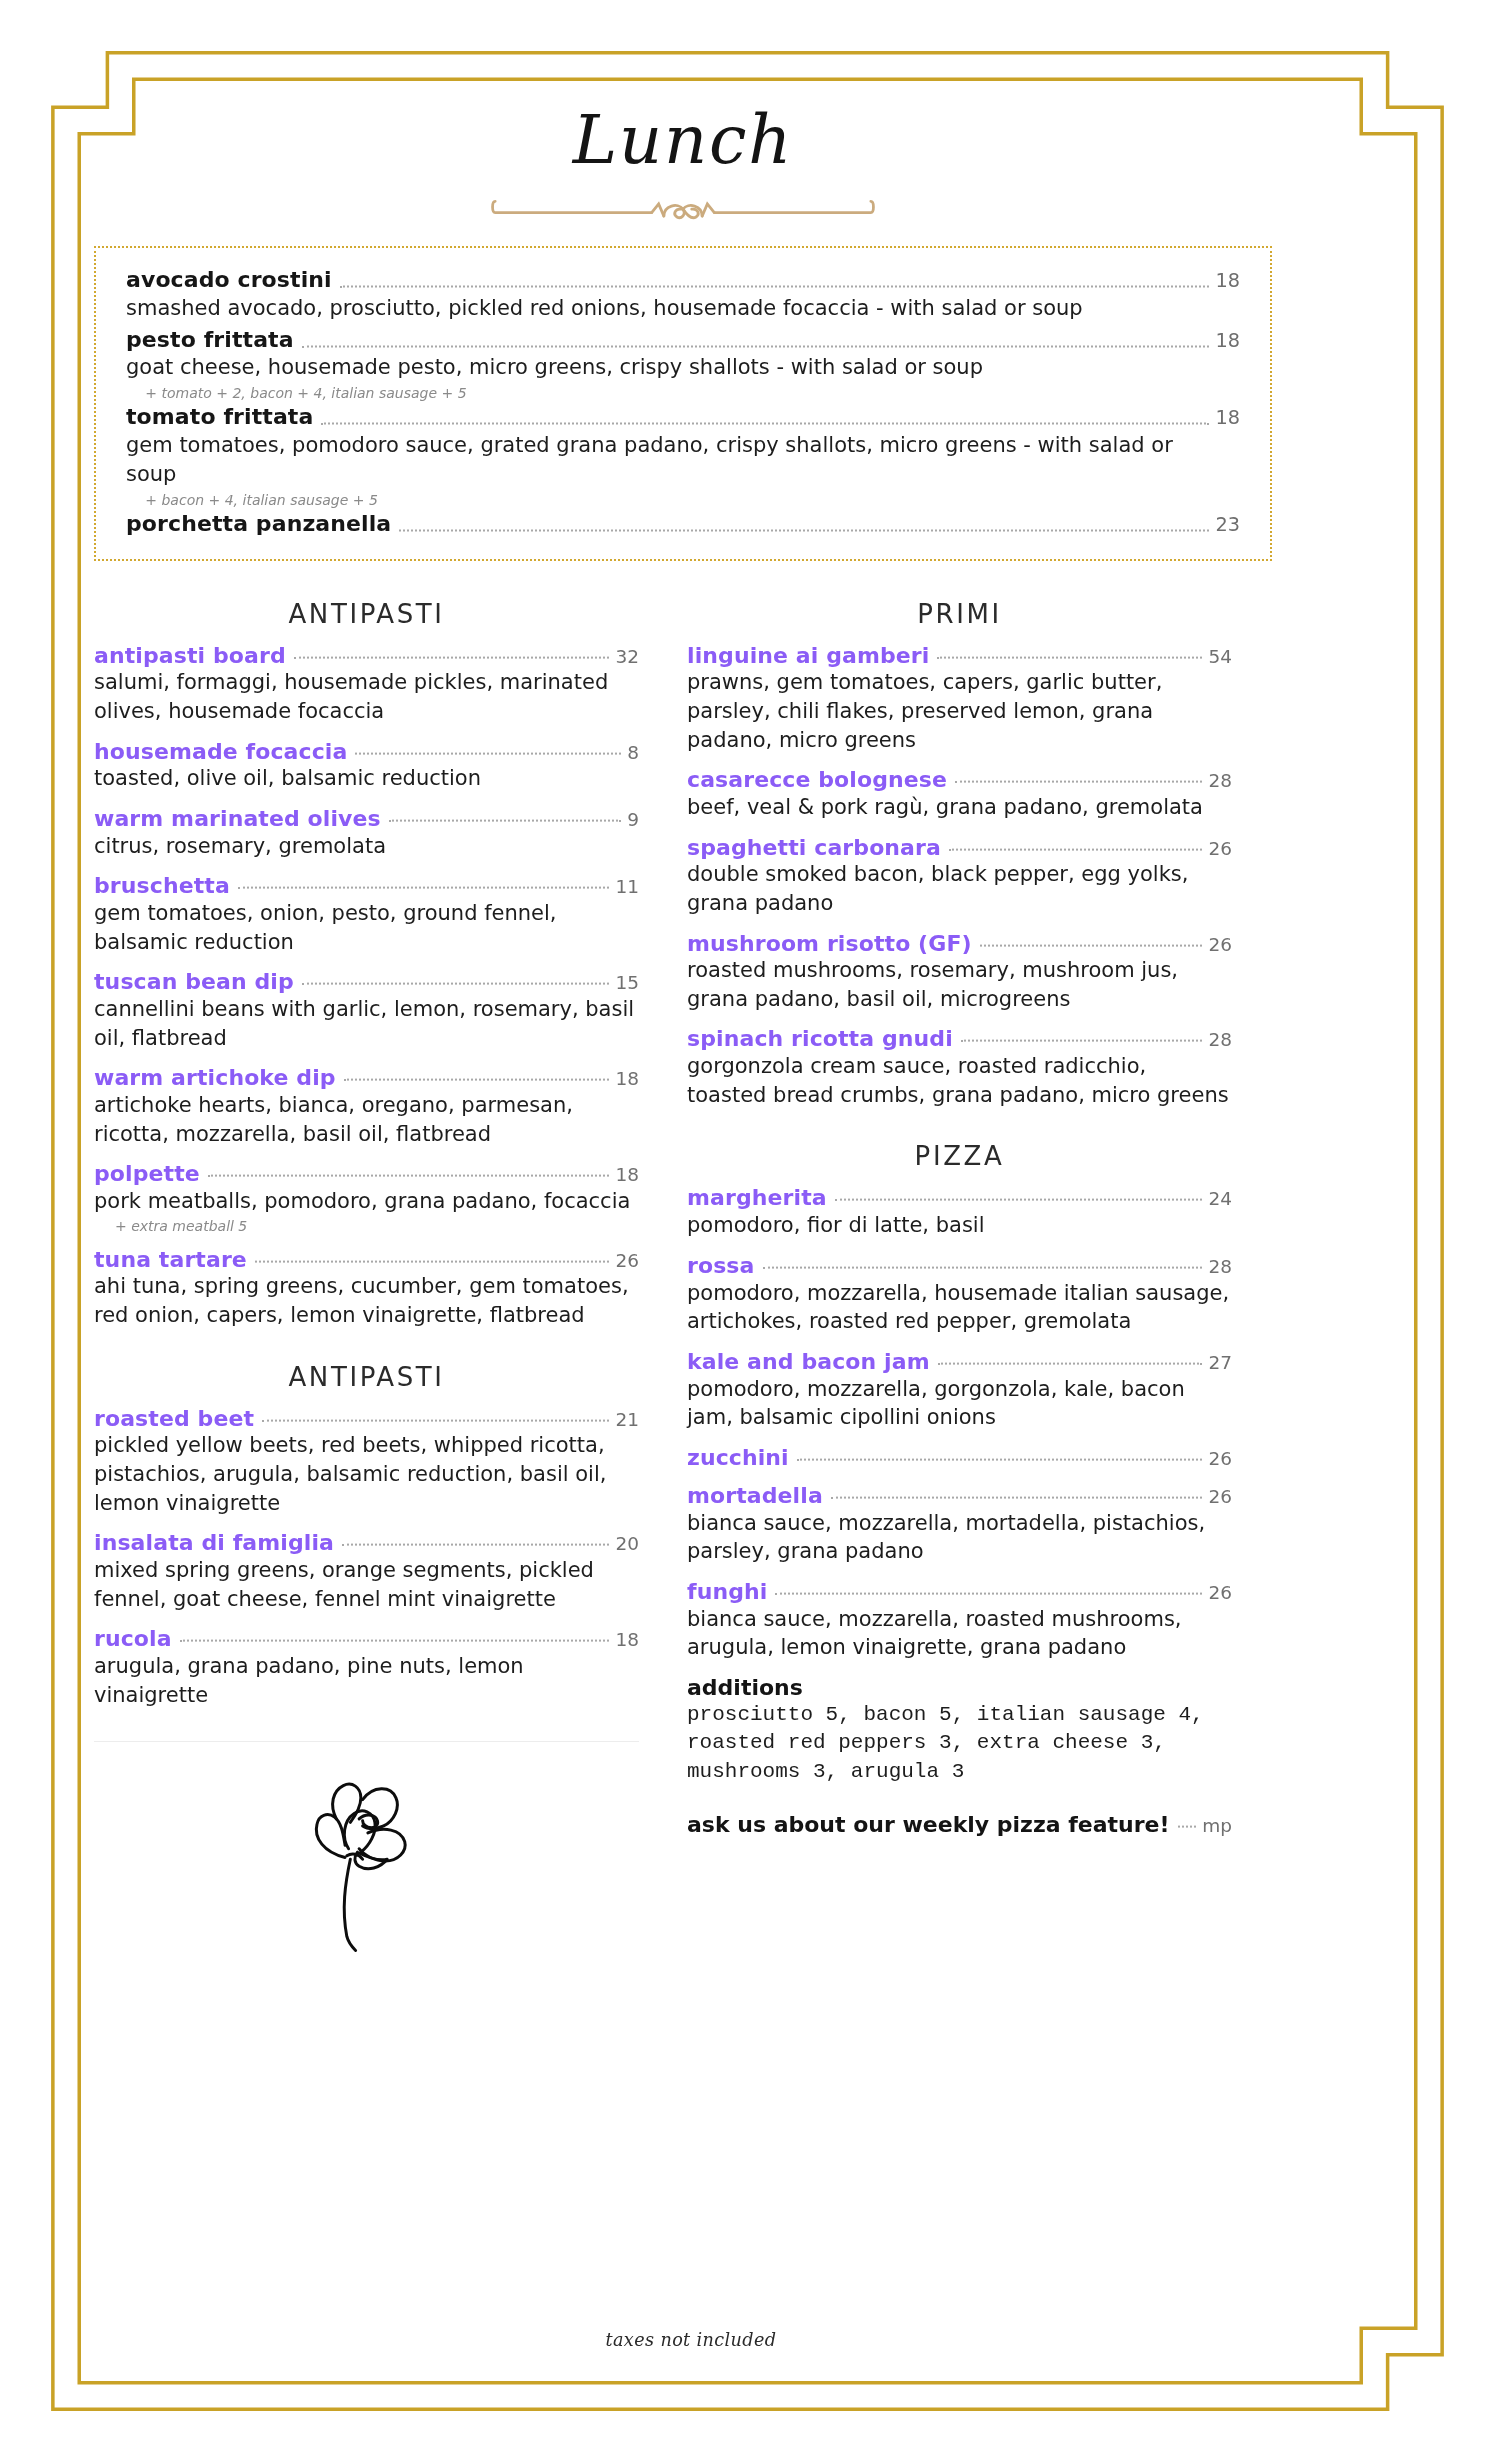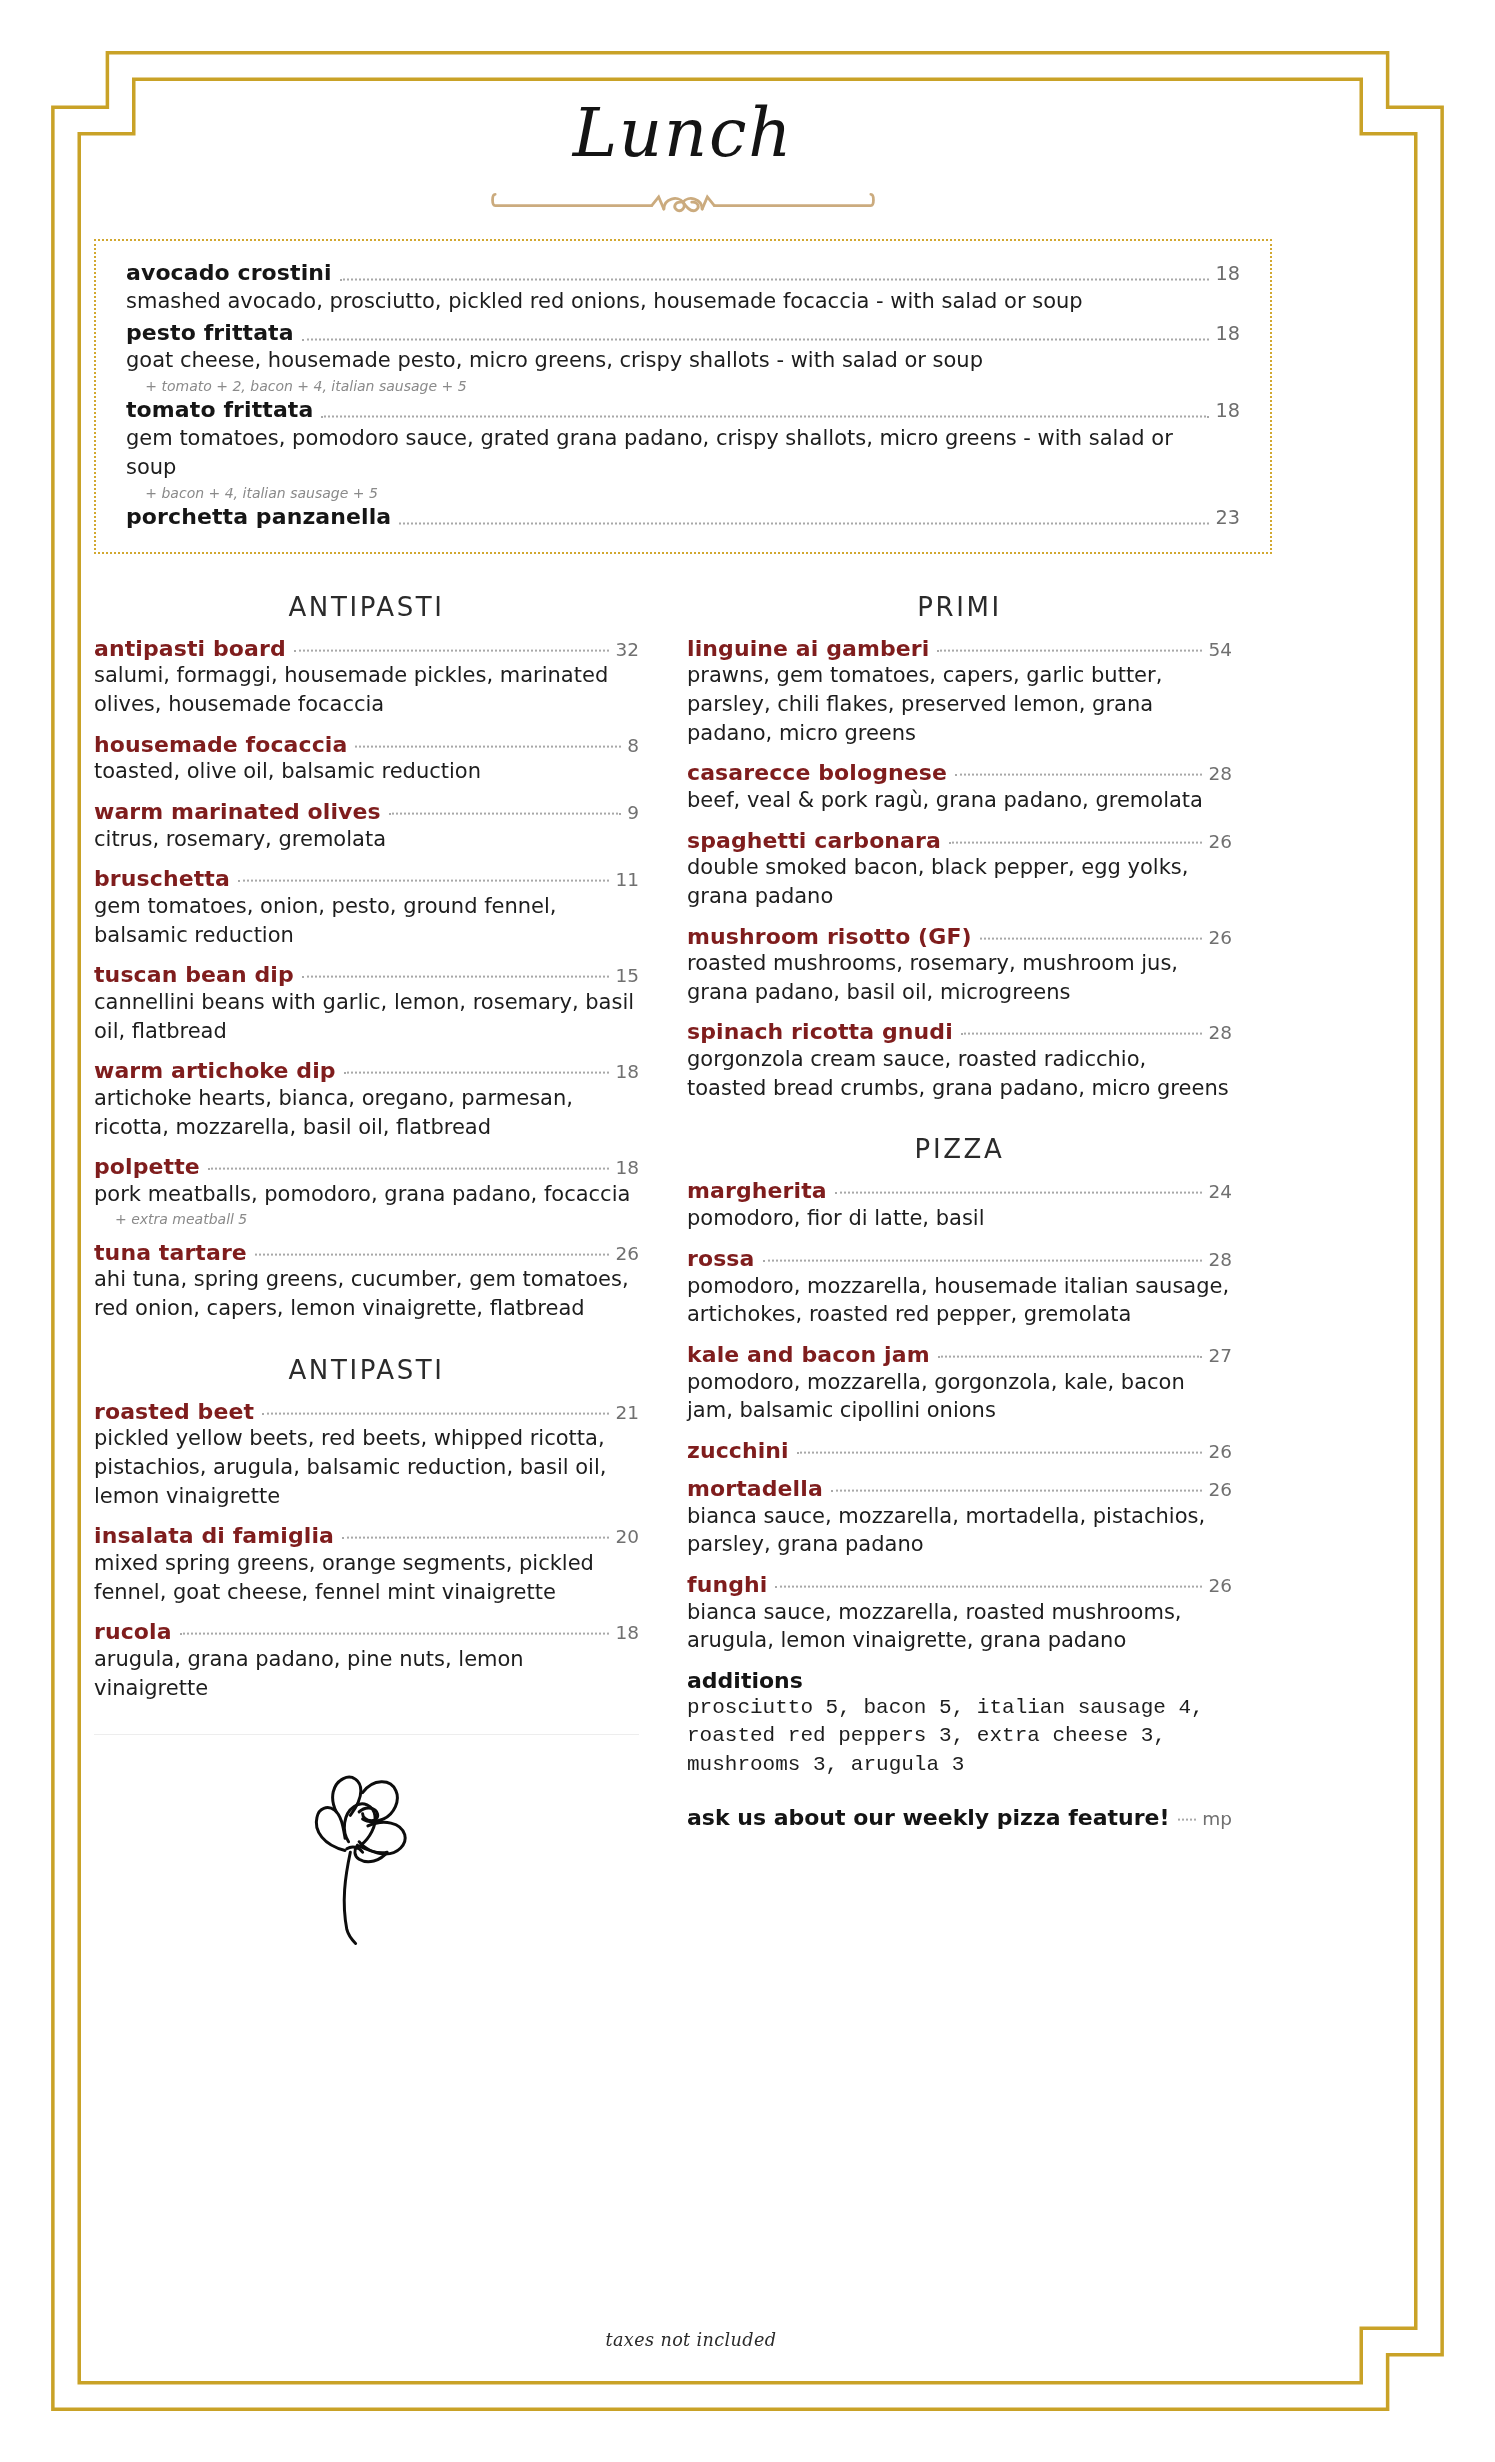--- a/index.html
+++ b/index.html
@@ -20,21 +20,21 @@
   
   .frame-layer { position: absolute; inset: 0; pointer-events: none; }
   .frame-layer svg { display: block; }
 
   
   .page {
     position: absolute;
     left: 0; top: 0;
     width: 1366px;
     height: 2462px;
-    padding: 5px;
+    padding: 12px;
   }
 
   .title-wrap {
     text-align: center;
     padding-top: 95px;
   }
 
   .menu-title {
     font-family: "DejaVu Serif", serif;
     font-style: italic;
@@ -124,21 +124,21 @@
   .item { margin-bottom: 13px; }
 
   .item-head {
     display: flex;
     align-items: baseline;
     width: 100%;
   }
   .item-name {
     font-weight: 700;
     font-size: 22px;
-    color: #7f1d1d;
+    color: #8b5cf6;
     white-space: nowrap;
     letter-spacing: 0.1px;
   }
   .item-price {
     font-size: 18.5px;
     color: #707070;
     white-space: nowrap;
   }
   .item-desc {
     font-size: 21px;

